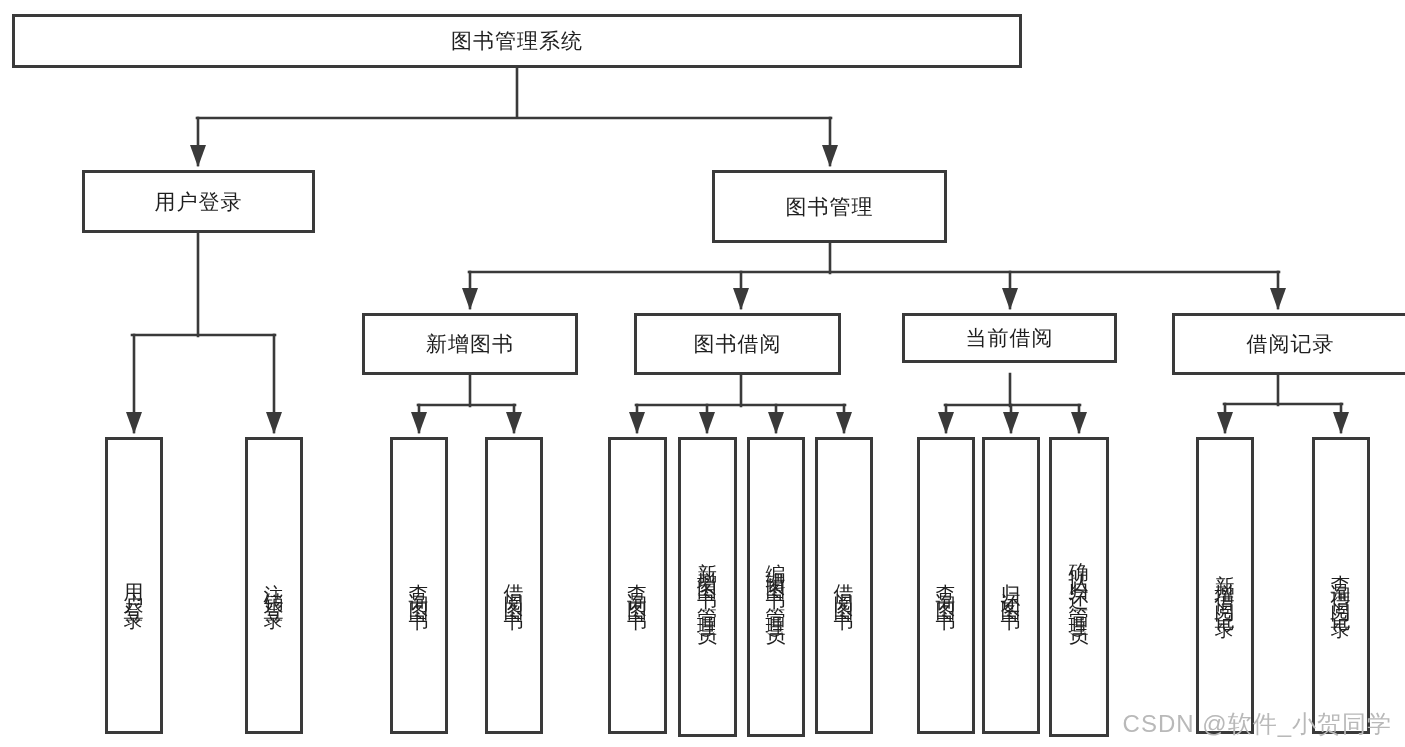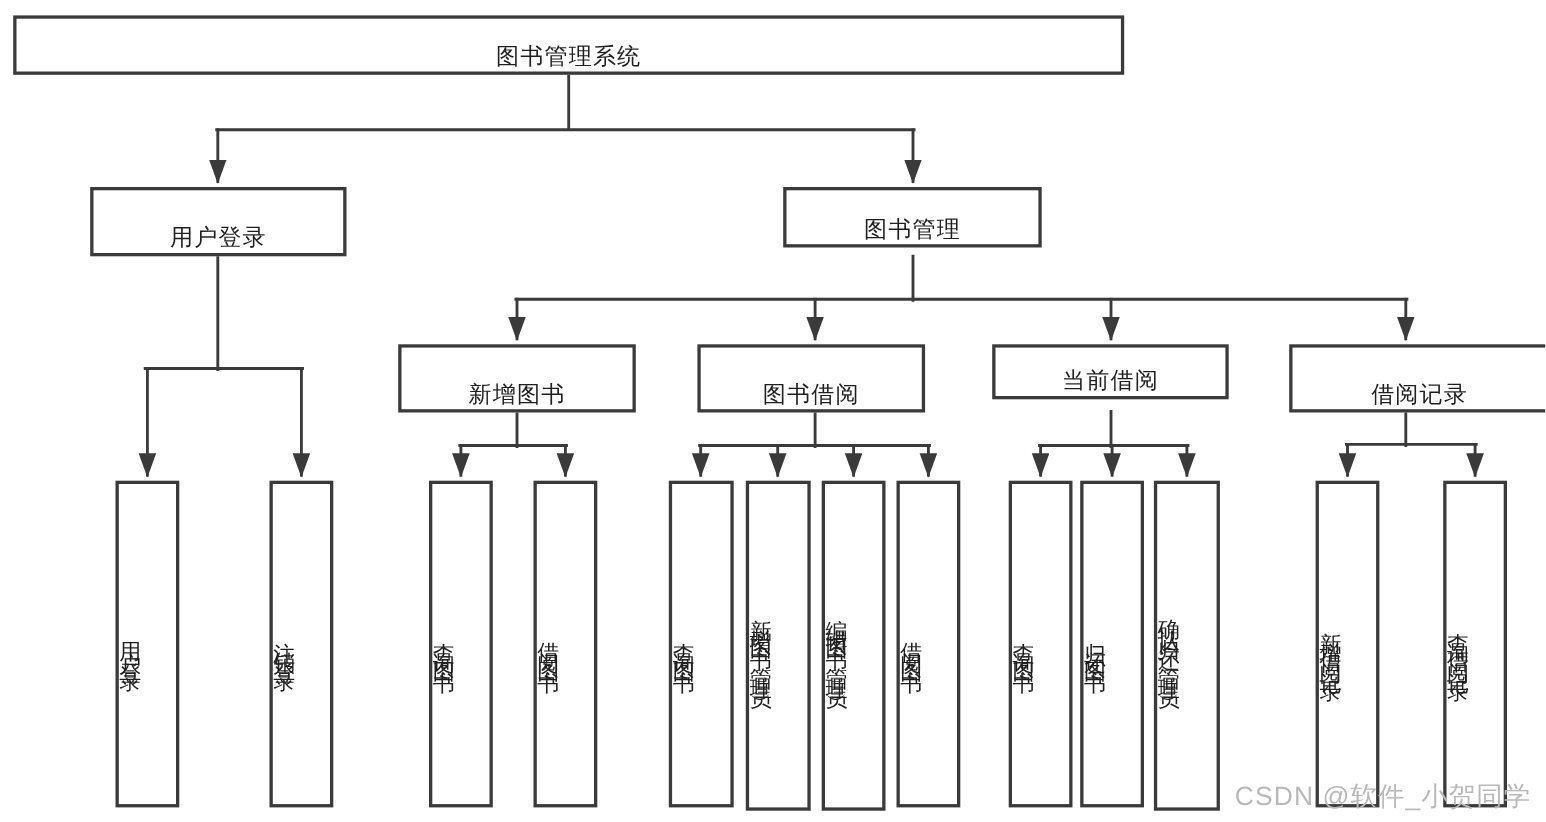--- a/index.html
+++ b/index.html
@@ -17,21 +17,21 @@
     overflow:hidden;
   }
   .wires{position:absolute;left:0;top:0;width:1405px;height:747px;}
   .wires path,.wires line{stroke:var(--line);stroke-width:2.6;fill:none;stroke-linecap:square;}
   .wires .arwhead{fill:var(--line);stroke:none;}
   .node{
     position:absolute;
     box-sizing:border-box;
     border:3px solid var(--line);
     background:var(--bg);
-    display:flex;align-items:flex-end;justify-content:center;
+    display:flex;align-items:center;justify-content:center;
     color:var(--text);
     font-size:21px;
     letter-spacing:1px;
     white-space:nowrap;
   }
   .node.v{
     writing-mode:vertical-rl;
     text-orientation:upright;
     font-size:20px;
     letter-spacing:9px;
@@ -96,21 +96,21 @@
     <line x1="1341" y1="404" x2="1341" y2="432" marker-end="url(#arw)"></line>
   </svg>
 
   <div class="node" style="left:12px;top:14px;width:1010px;height:54px">
     <span>图书管理系统</span>
   </div>
 
   <div class="node" style="left:82px;top:170px;width:233px;height:63px">
     <span>用户登录</span>
   </div>
-  <div class="node" style="left:712px;top:170px;width:235px;height:55px">
+  <div class="node" style="left:712px;top:170px;width:235px;height:73px">
     <span>图书管理</span>
   </div>
 
   <div class="node" style="left:362px;top:313px;width:216px;height:62px">
     <span>新增图书</span>
   </div>
   <div class="node" style="left:634px;top:313px;width:207px;height:62px">
     <span>图书借阅</span>
   </div>
   <div class="node" style="left:902px;top:313px;width:215px;height:50px">

